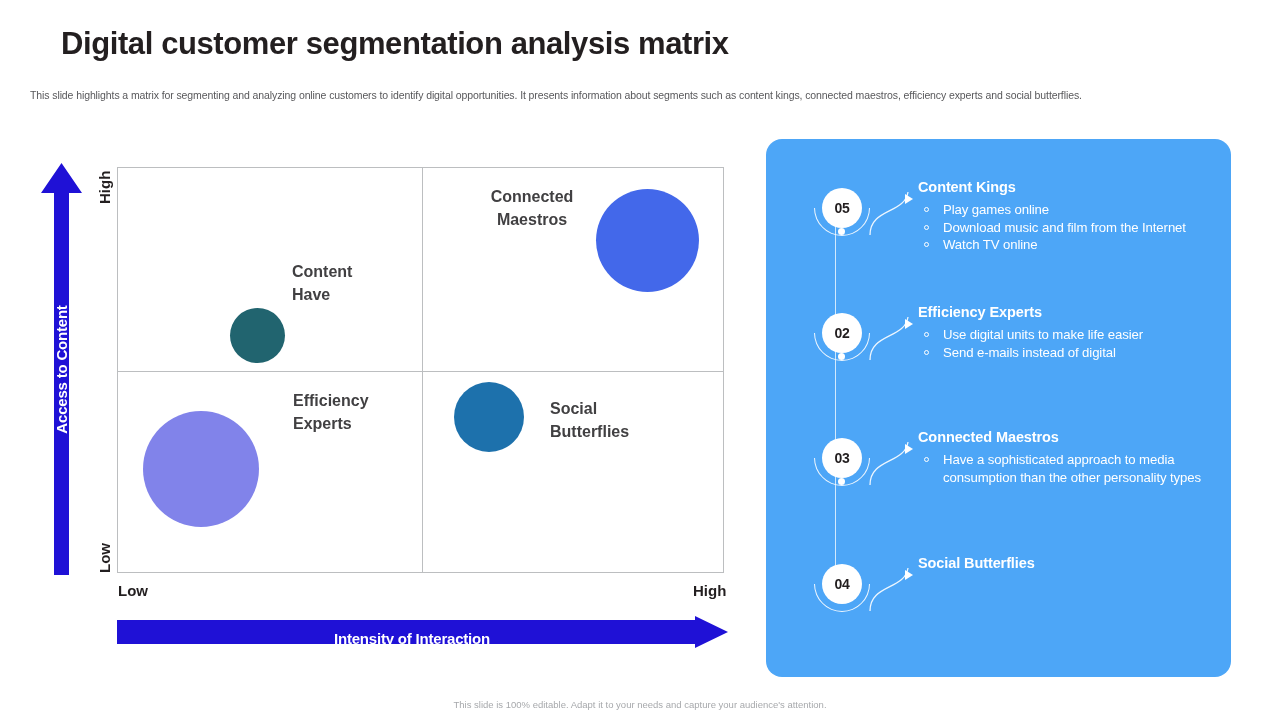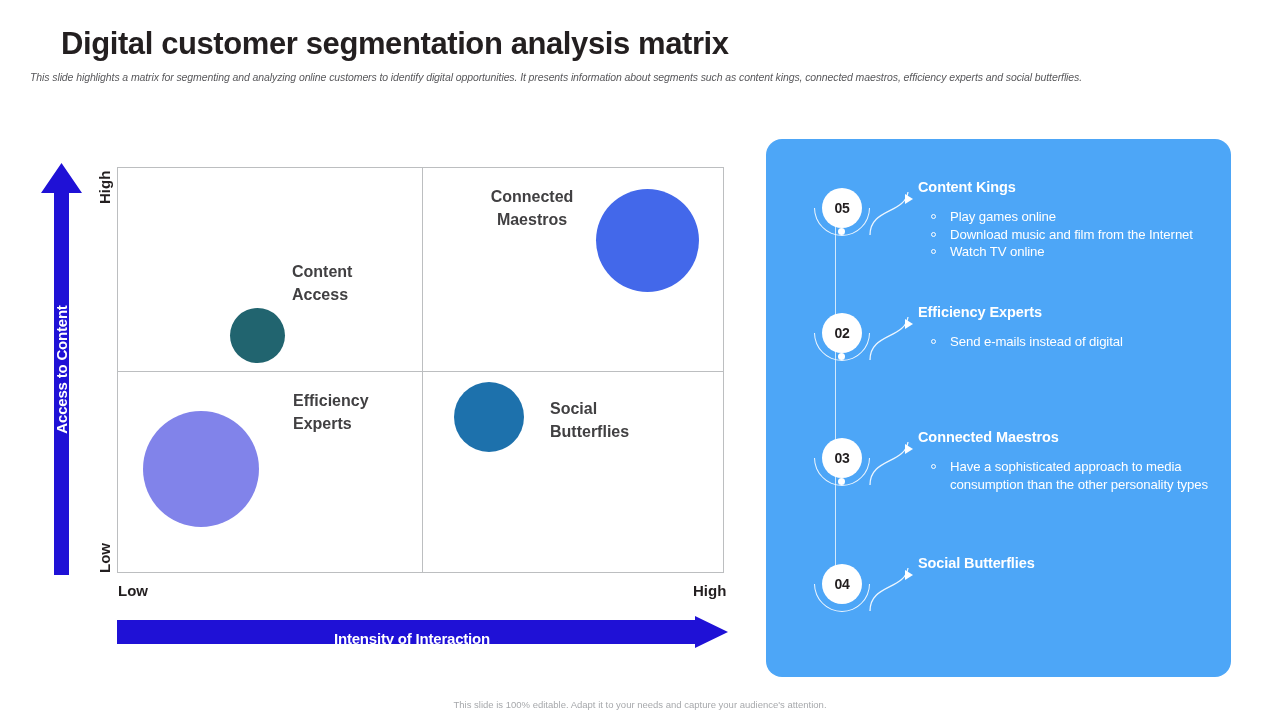--- a/index.html
+++ b/index.html
@@ -24,27 +24,26 @@
     font-size: 31px;
     font-weight: bold;
     color: #231f20;
     letter-spacing: -0.4px;
     white-space: nowrap;
     margin-left: 32px;
   }
   #slide-subtitle {
     position: absolute;
     left: 30px;
-    top: 70px;
+    top: 88px;
     width: 1145px;
     font-size: 10.5px;
     line-height: 14px;
     color: #58585b;
     letter-spacing: -0.1px;
-    font-style: italic;
   }
 
   
   #matrix-area {
     position: absolute;
     left: 0;
     top: 0;
     width: 760px;
     height: 700px;
   }
@@ -261,21 +260,21 @@
   .step-heading {
     font-size: 14.5px;
     font-weight: bold;
     color: #ffffff;
     line-height: 19px;
     margin: 0 0 1px 0;
     letter-spacing: -0.1px;
   }
   .step-list {
     list-style: none;
-    margin: 11px;
+    margin: 4px;
     padding: 0;
   }
   .step-list li {
     position: relative;
     padding-left: 21px;
     font-size: 13.2px;
     line-height: 17.5px;
     color: #ffffff;
     letter-spacing: -0.1px;
   }
@@ -323,21 +322,21 @@
   <div id="matrix-grid">
     <div id="grid-vline"></div>
     <div id="grid-hline"></div>
 
     <div class="bubble" style="left:112px; top:140px; width:55px; height:55px; background:#21646f;"></div>
     <div class="bubble" style="left:478px; top:21px; width:103px; height:103px; background:#4368ea;"></div>
     <div class="bubble" style="left:25px; top:243px; width:116px; height:116px; background:#8183ea;"></div>
     <div class="bubble" style="left:336px; top:214px; width:70px; height:70px; background:#1d71ac;"></div>
 
     <div class="quad-label" style="left:174px; top:92px; text-align:left;">Content
-Access</div>
+Have</div>
     <div class="quad-label" style="left:345px; top:17px; width:138px; text-align:center;">Connected
 Maestros</div>
     <div class="quad-label" style="left:175px; top:221px; text-align:left;">Efficiency
 Experts</div>
     <div class="quad-label" style="left:432px; top:229px; text-align:left;">Social
 Butterflies</div>
   </div>
 
   <div class="tick-h" id="tick-low-x">Low</div>
   <div class="tick-h" id="tick-high-x">High</div>
@@ -377,20 +376,21 @@
       <div class="badge-circle">02</div>
       <div class="badge-dot"></div>
     </div>
     <svg class="connector-curve" viewBox="0 0 40 52">
       <path d="M1,51 C1,24 36,30 39,8" fill="none" stroke="rgba(255,255,255,0.9)" stroke-width="1.3"></path>
     </svg>
     <div class="step-arrow"></div>
     <div class="step-body">
       <div class="step-heading">Efficiency Experts</div>
       <ul class="step-list">
+        <li>Use digital units to make life easier</li>
         <li>Send e-mails instead of digital</li>
       </ul>
     </div>
   </div>
 
   <div class="step" style="top:295px;">
     <div class="badge-wrap">
       <div class="badge-ring"></div>
       <div class="badge-circle">03</div>
       <div class="badge-dot"></div>

